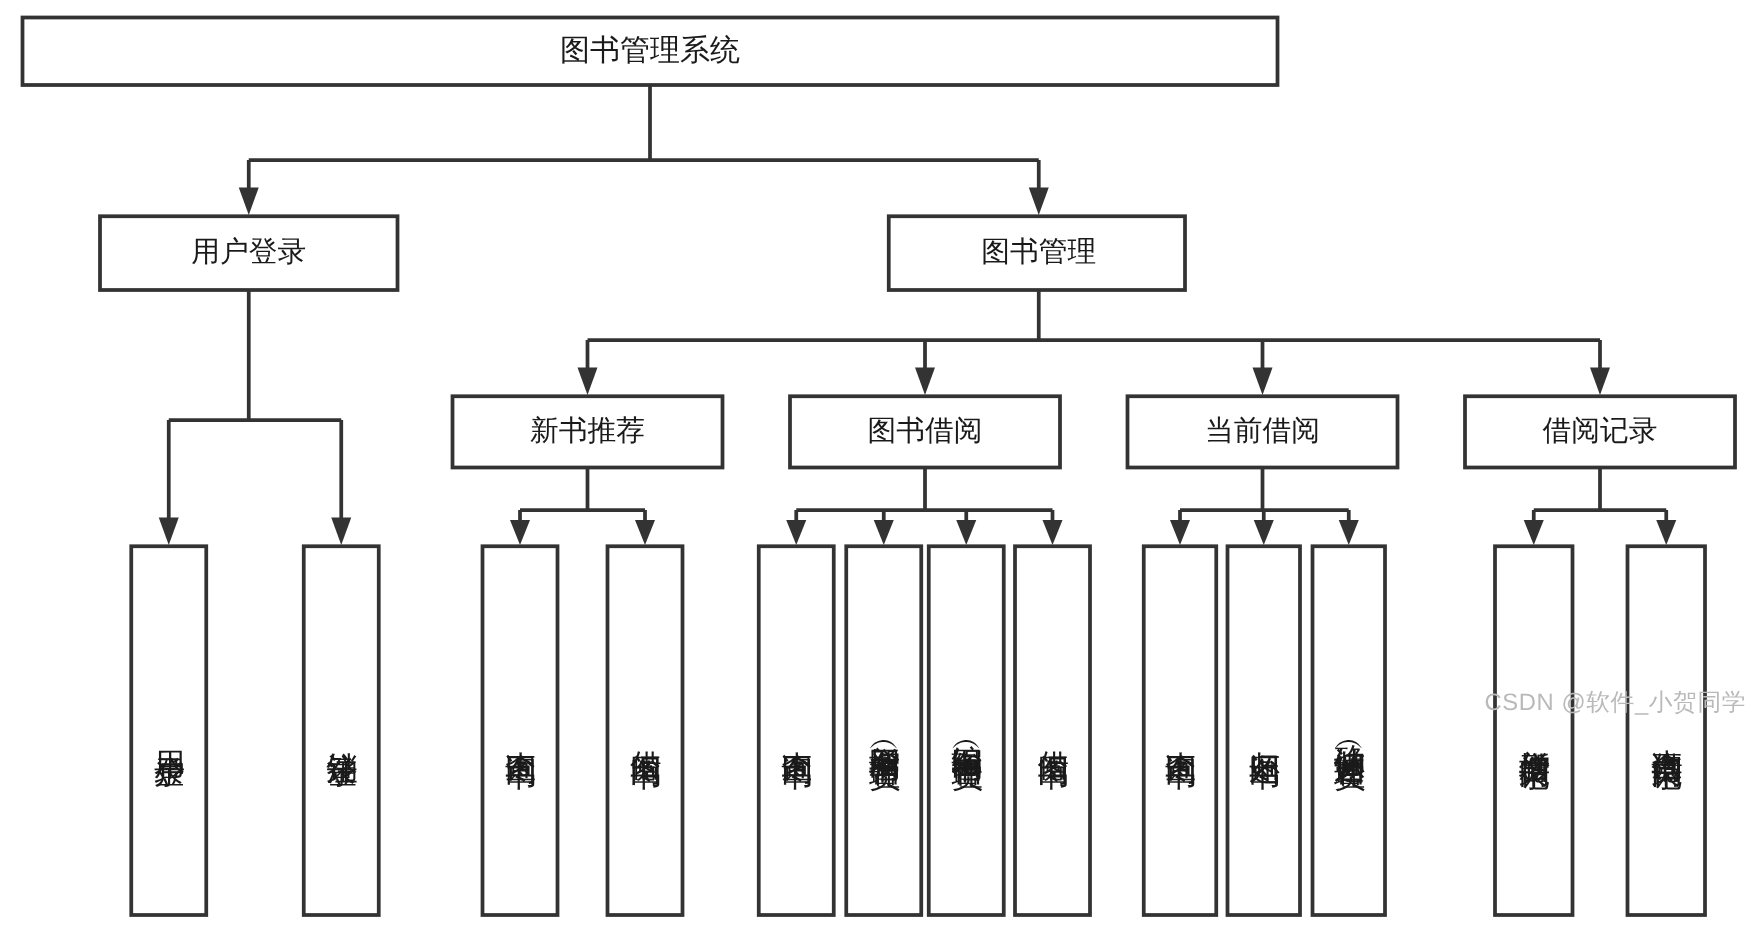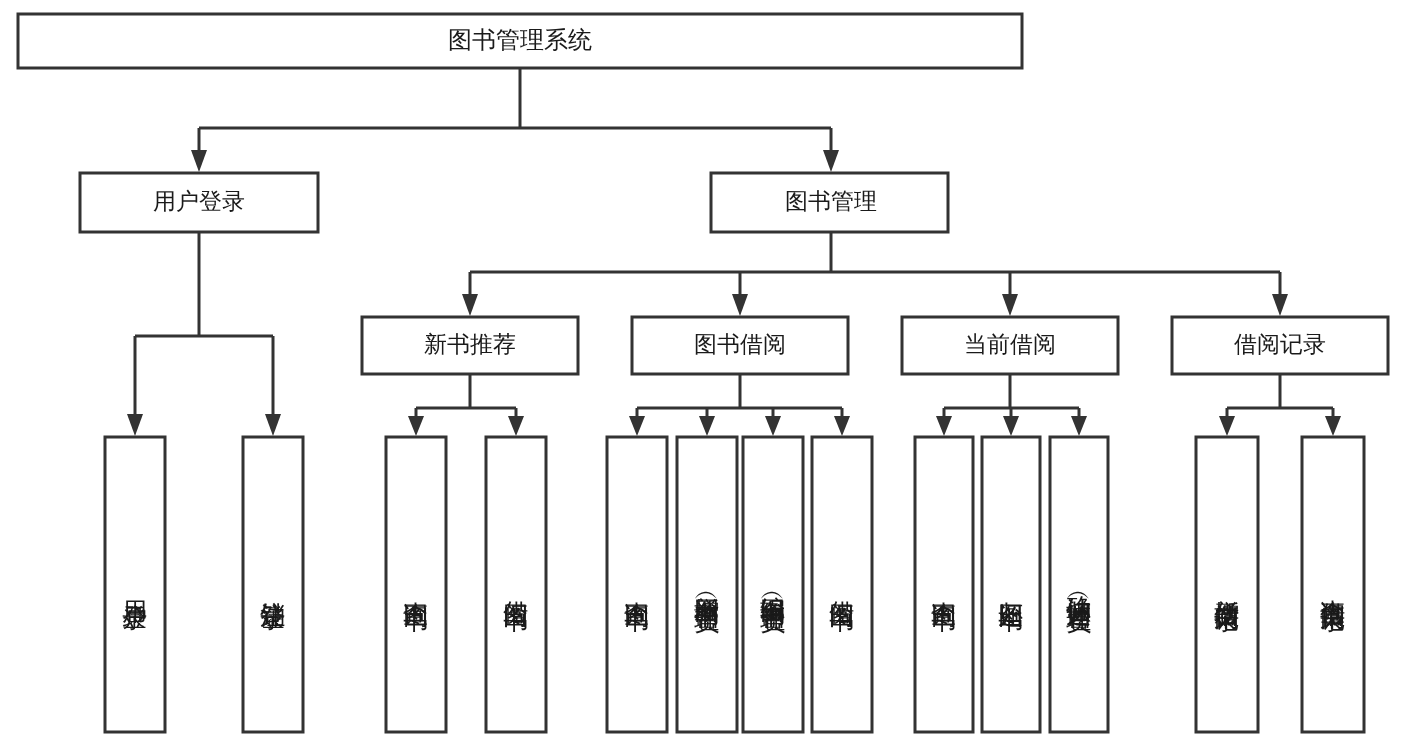--- a/index.html
+++ b/index.html
@@ -255,13 +255,14 @@
         <span class="leaf-label">确认归还（管理员）</span>
       </div>
       <div class="leaf-label-wrap" style="left: 1196px; top: 437px; width: 62px; height: 295px;">
         <span class="leaf-label">新增借阅记录</span>
       </div>
       <div class="leaf-label-wrap" style="left: 1302px; top: 437px; width: 62px; height: 295px;">
         <span class="leaf-label">查询借阅记录</span>
       </div>
     </div>
 
+  <div id="watermark">CSDN @软件_小贺同学</div>
 </div>
 
 </body></html>

